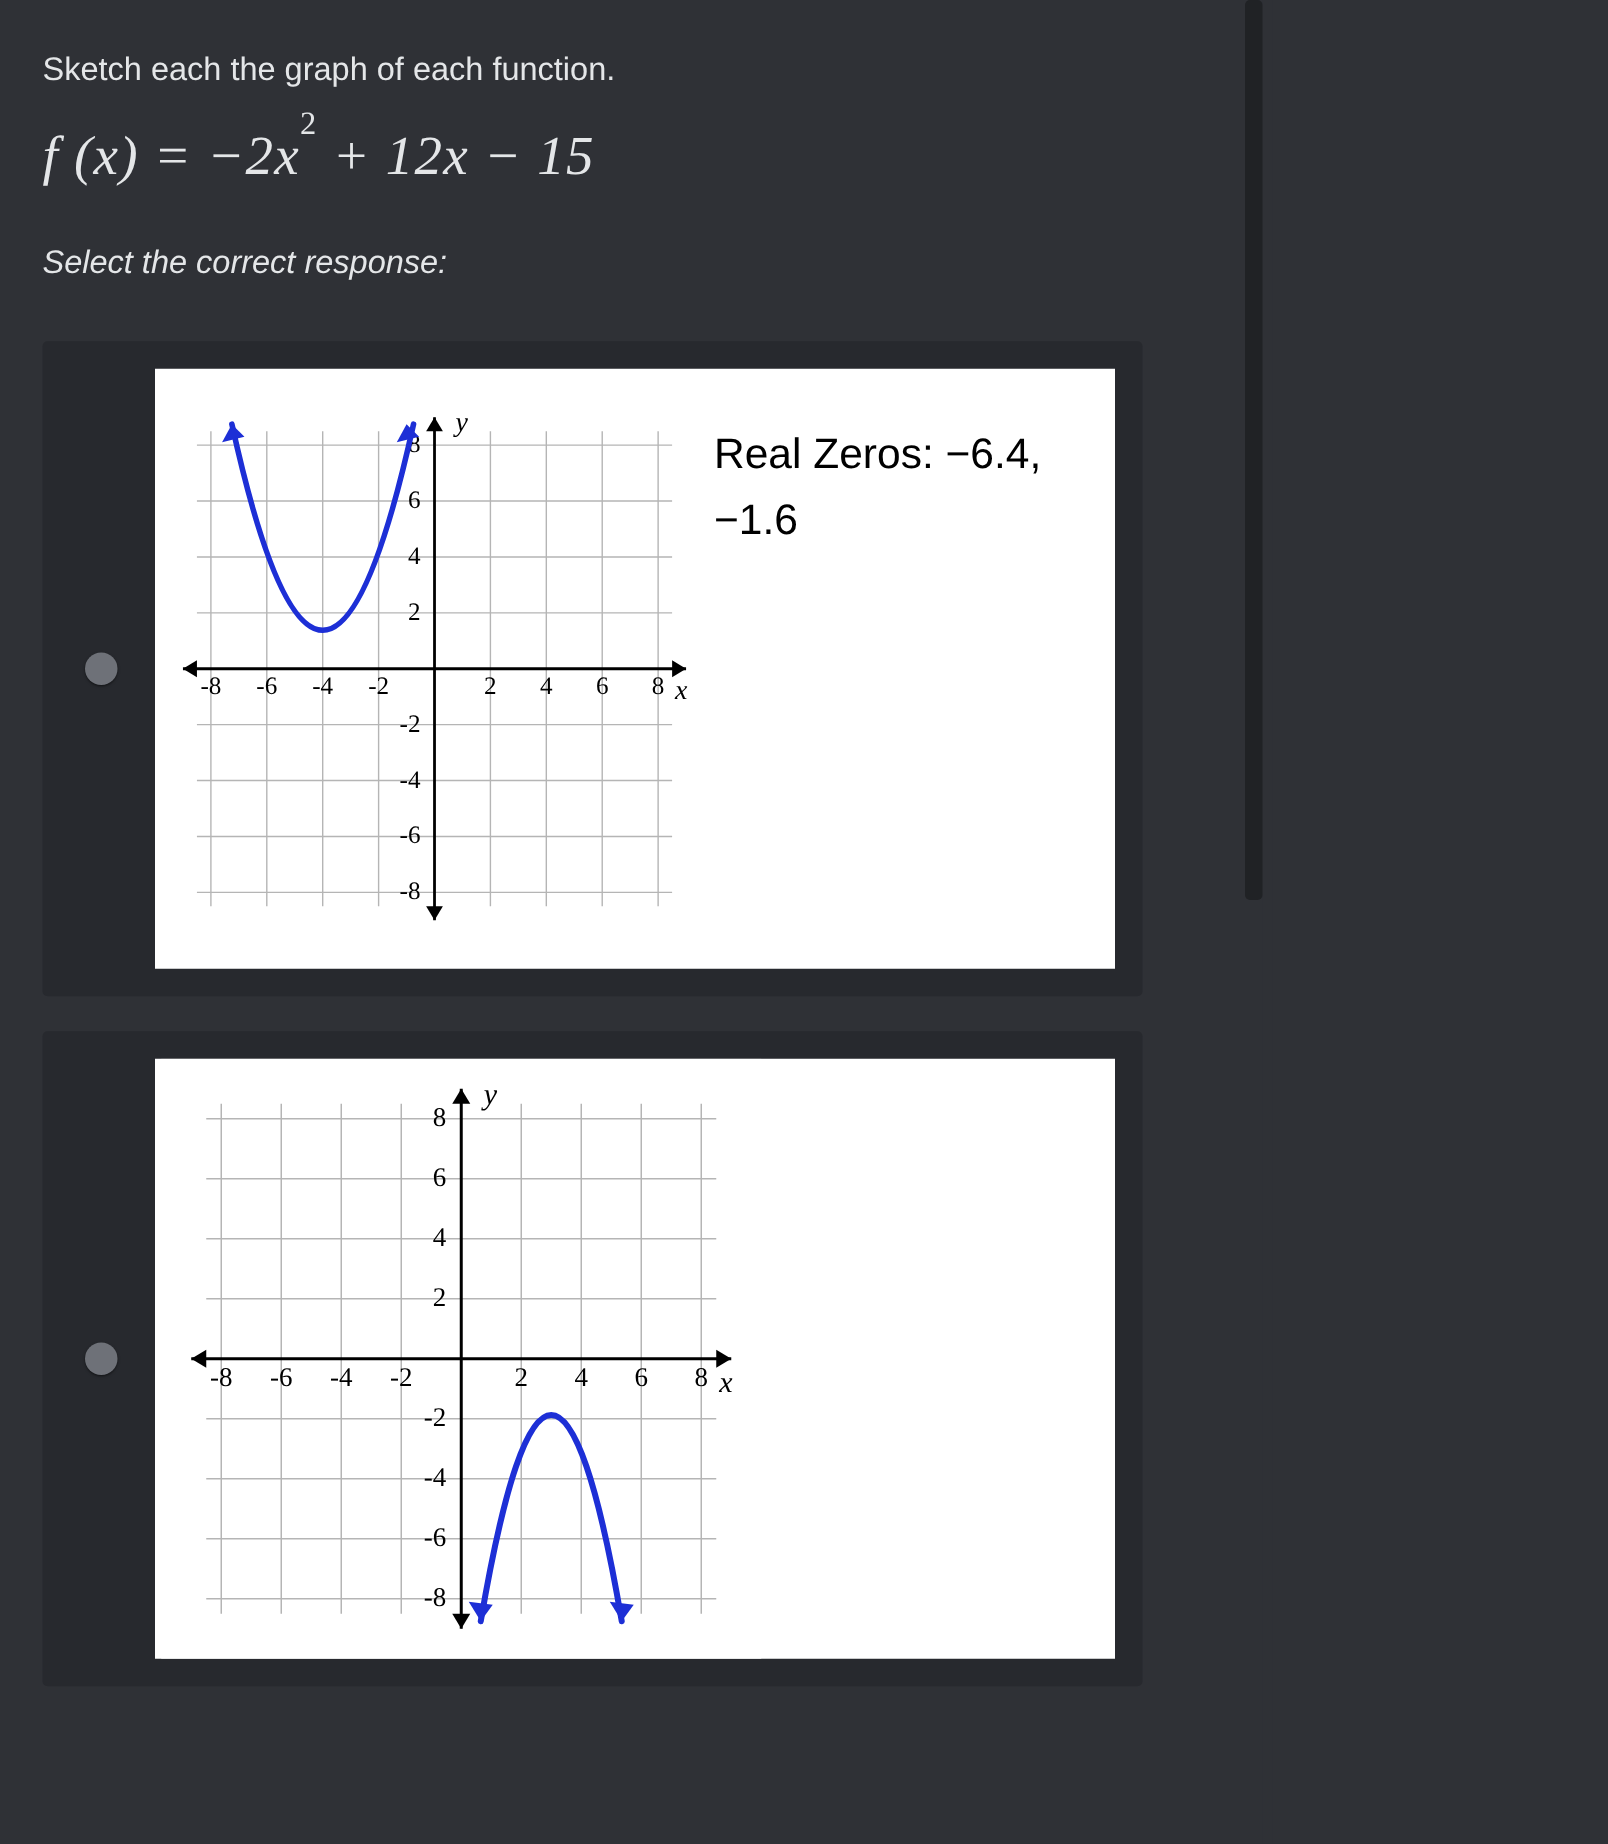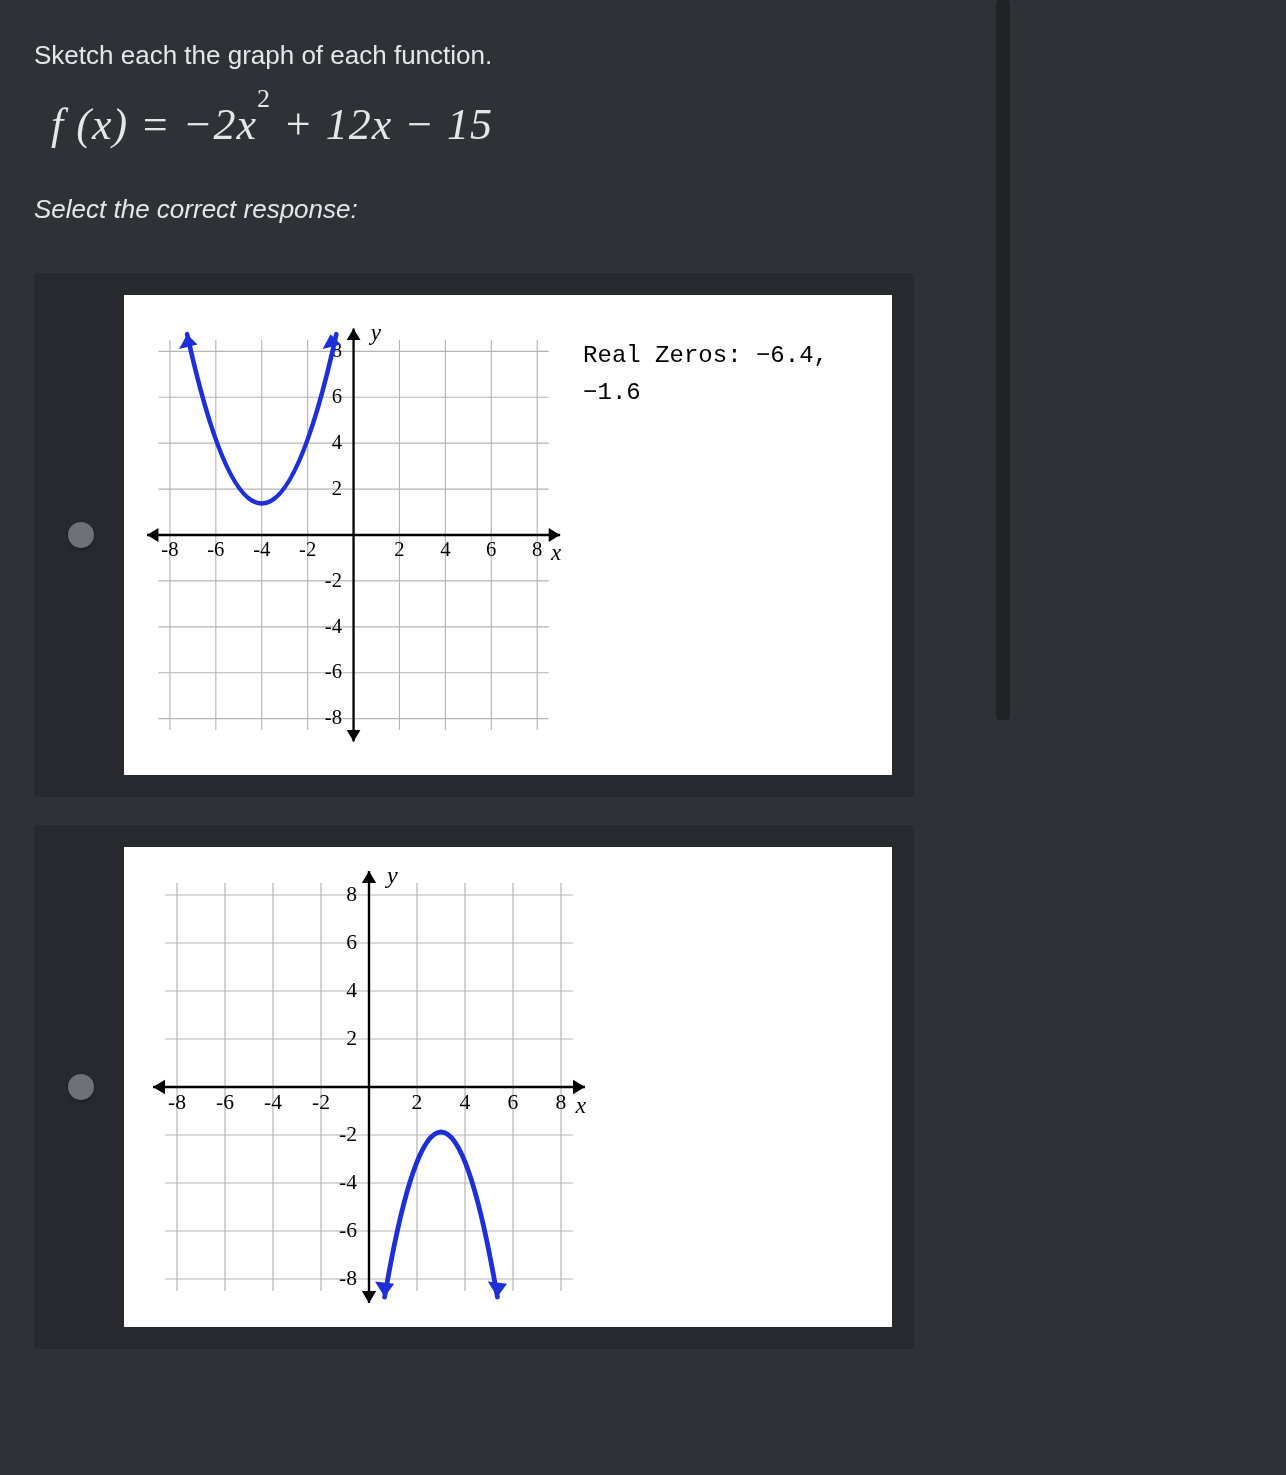--- a/index.html
+++ b/index.html
@@ -1,25 +1,25 @@
 <!DOCTYPE html>
 <html><head>
 <meta charset="utf-8">
 <style>
   html,body{margin:0;padding:0;background:#2f3136;color:#dcddde;font-family:Arial,Helvetica,sans-serif}
   .page{width:1018px;min-height:1475px;background:#2f3136;position:relative;box-sizing:border-box;padding:30px 34px}
   .prompt-line{font-size:26px;color:#e4e6e8;margin:10px 0 26px 0;font-weight:400}
-  .formula{font-family:"Times New Roman",serif;font-size:44px;font-style:italic;color:#e4e6e8;margin:28px 0 44px 17px;letter-spacing:1px}
+  .formula{font-family:"Times New Roman",serif;font-size:44px;font-style:italic;color:#e4e6e8;margin:28px 0 44px 0;letter-spacing:1px}
   .formula sup{font-size:26px;font-style:normal;position:relative;top:-16px}
   .select-line{font-size:26px;font-style:italic;color:#e4e6e8;margin-bottom:48px}
   .option{background:#27292e;border-radius:4px;margin-bottom:28px;padding:22px 22px 22px 90px;position:relative;width:880px;box-sizing:border-box}
   .radio{position:absolute;left:34px;top:50%;transform:translateY(-50%);width:26px;height:26px;border-radius:50%;background:#6e7178;box-shadow:0 1px 2px rgba(0,0,0,.5)}
   .card{background:#fff;display:flex;align-items:flex-start}
   .graph{width:490px;height:480px}
-  .answers{padding:42px 12px 0 0;font-family:Liberation Mono, monospace;font-size:24px;color:#000;line-height:1.55}
+  .answers{padding:42px 12px 0 0;font-family:Liberation Sans, sans-serif;font-size:34px;color:#000;line-height:1.55}
   .scrollbar{position:absolute;right:8px;top:0;bottom:0;width:14px;background:#2f3136}
   .scrollbar-thumb{position:absolute;right:0;top:0;width:14px;height:720px;background:#202225;border-radius:4px}
 </style>
 </head>
 <body>
 
 <div class="page">
 
   <div class="prompt-line">Sketch each the graph of each function.</div>
 

